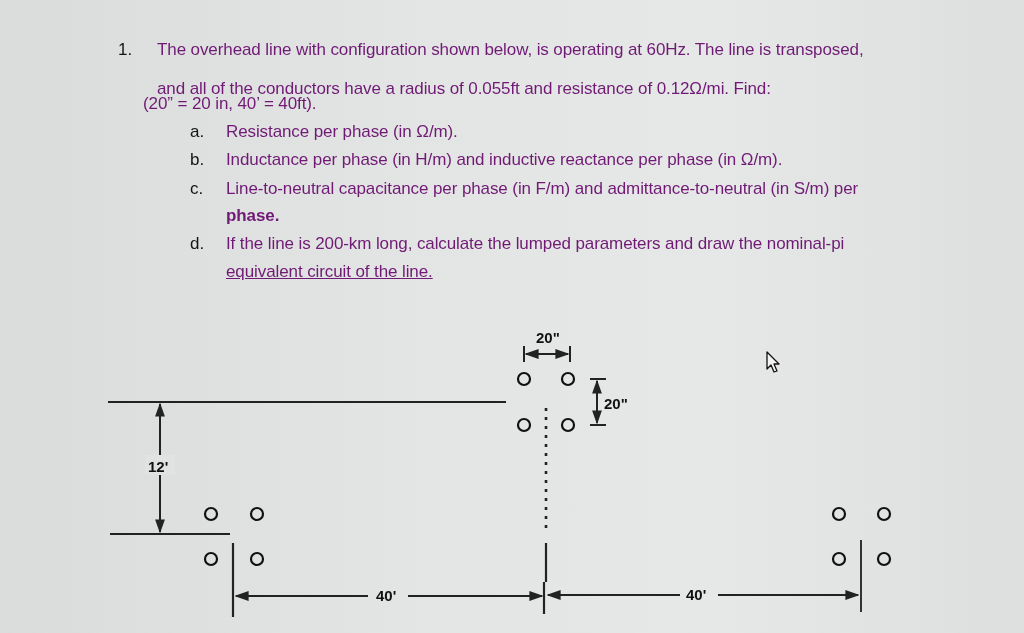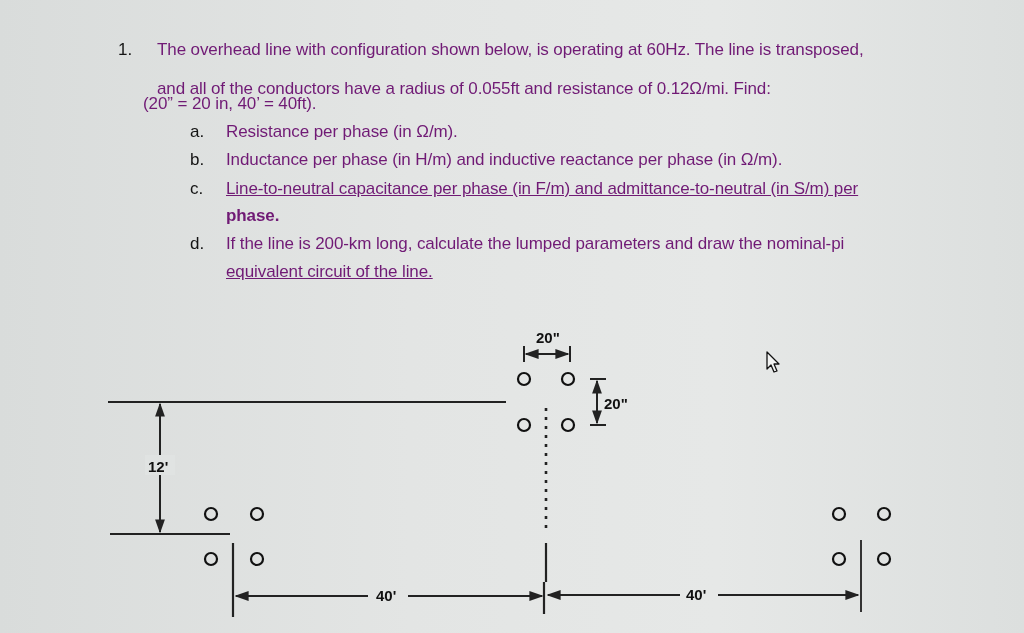--- a/index.html
+++ b/index.html
@@ -63,21 +63,21 @@
   <span class="line" style="left:157px; top:67px;margin-top:12px;">and all of the conductors have a radius of 0.055ft and resistance of 0.12Ω/mi. Find:</span>
   <span class="line" style="left:143px; top:94px;">(20” = 20 in, 40’ = 40ft).</span>
 
   <span class="num" style="left:190px; top:122px;">a.</span>
   <span class="line" style="left:226px; top:122px;">Resistance per phase (in Ω/m).</span>
 
   <span class="num" style="left:190px; top:150px;">b.</span>
   <span class="line" style="left:226px; top:150px;">Inductance per phase (in H/m) and inductive reactance per phase (in Ω/m).</span>
 
   <span class="num" style="left:190px; top:179px;">c.</span>
-  <span class="line" style="left:226px; top:179px;text-decoration:underline;">Line-to-neutral capacitance per phase (in F/m) and admittance-to-neutral (in S/m) per</span>
+  <span class="line" style="left:226px; top:179px;">Line-to-neutral capacitance per phase (in F/m) and admittance-to-neutral (in S/m) per</span>
   <span class="line" style="left:226px; top:206px;font-weight:bold;">phase.</span>
 
   <span class="num" style="left:190px; top:234px;">d.</span>
   <span class="line" style="left:226px; top:234px;">If the line is 200-km long, calculate the lumped parameters and draw the nominal-pi</span>
   <span class="line" style="left:226px; top:262px;text-decoration:underline;">equivalent circuit of the line.</span>
 </div>
 
 <svg class="diagram" viewBox="0 0 1024 633">
   <defs>
     <marker id="arr" viewBox="0 0 10 10" refX="9" refY="5" markerWidth="7" markerHeight="7" orient="auto-start-reverse">

